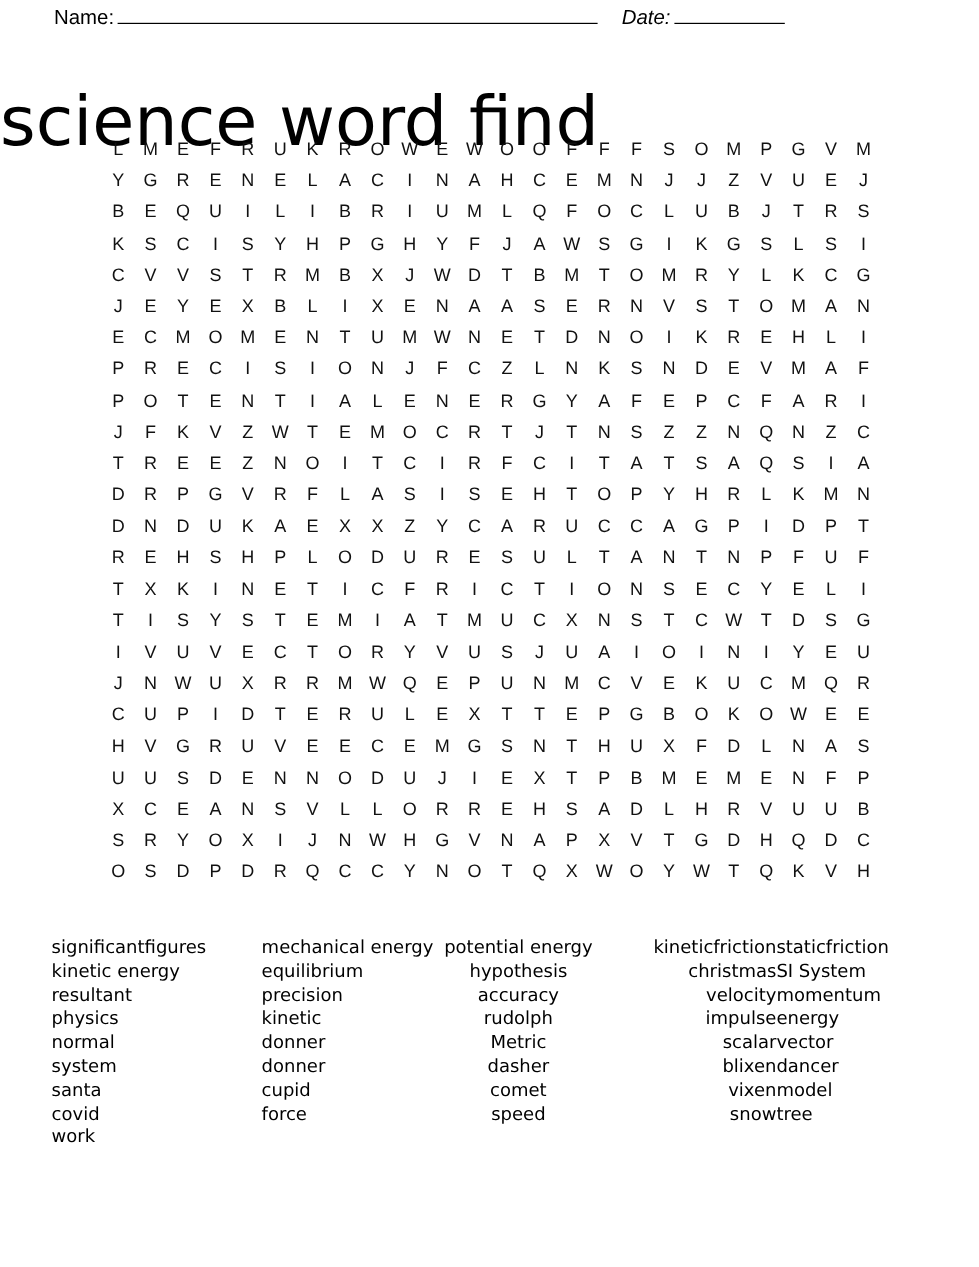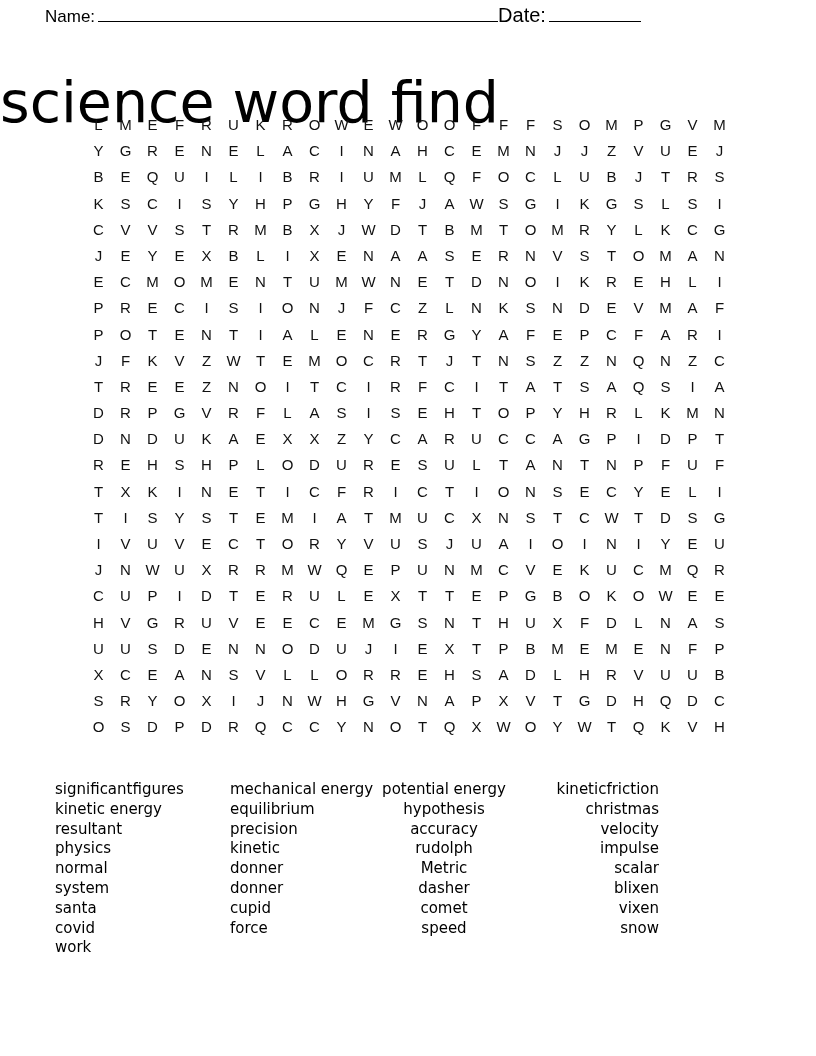--- a/index.html
+++ b/index.html
@@ -34,23 +34,24 @@
     white-space: nowrap;
   }
   .name-blank {
     flex: 0 0 auto;
     width: 400px;
     border-bottom: 1.3px solid #000;
     margin-left: 3px;
     height: 15px;
   }
   .date-label {
-    font-size: 20px;
-    margin-left: 0;
+    font-size: 17px;
+    margin-left: 20px;
     white-space: nowrap;
+    font-style: italic;
   }
   .date-blank {
     flex: 0 0 auto;
     width: 92px;
     border-bottom: 1.3px solid #000;
     margin-left: 3px;
     height: 15px;
   }
 
   
@@ -92,21 +93,21 @@
     position: absolute;
     top: 780px;
     left: 0px;
     width: 816px;
     display: flex;
   }
   .word-col {
     display: flex;
     flex-direction: column;
   }
-  .word-col.c0 { margin-left: 55px;  width: 151px; }
+  .word-col.c0 { margin-left: 43px;  width: 151px; }
   .word-col.c1 { width: 144px; margin-left: 24px; }
   .word-col.c2 { width: 140px; align-items: center; }
   .word-col.c3 { width: 145px; align-items: flex-end; }
   .word-col.c4 { width: 150px; }
   .word-item {
     font-size: 15px;
     line-height: 19.8px;
     font-family: "DejaVu Sans", sans-serif;
     white-space: nowrap;
     color: #000000;
@@ -786,13 +787,23 @@
     <div class="word-col c3">
       <div class="word-item">kineticfriction</div>
       <div class="word-item">christmas</div>
       <div class="word-item">velocity</div>
       <div class="word-item">impulse</div>
       <div class="word-item">scalar</div>
       <div class="word-item">blixen</div>
       <div class="word-item">vixen</div>
       <div class="word-item">snow</div>
     </div>
+    <div class="word-col c4">
+      <div class="word-item">staticfriction</div>
+      <div class="word-item">SI System</div>
+      <div class="word-item">momentum</div>
+      <div class="word-item">energy</div>
+      <div class="word-item">vector</div>
+      <div class="word-item">dancer</div>
+      <div class="word-item">model</div>
+      <div class="word-item">tree</div>
+    </div>
   </div>
 
 </body></html>

